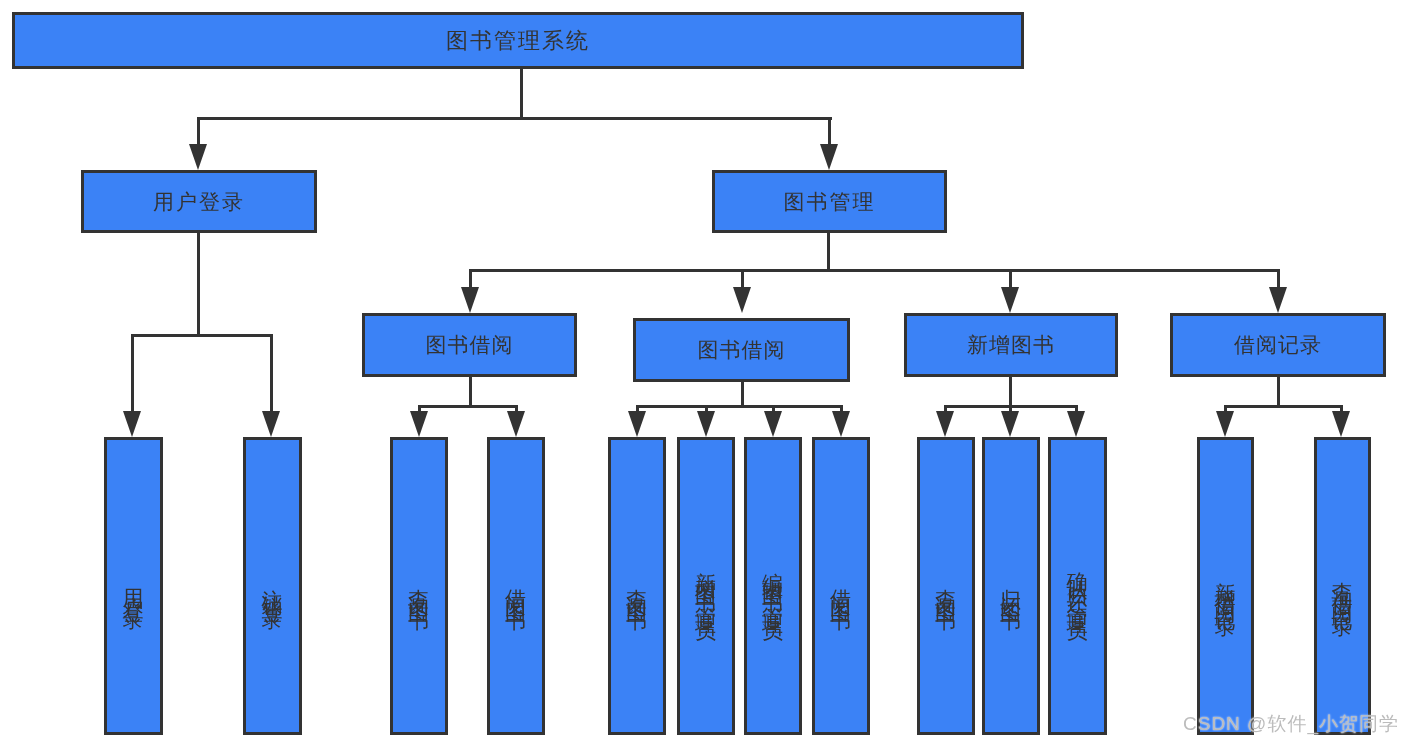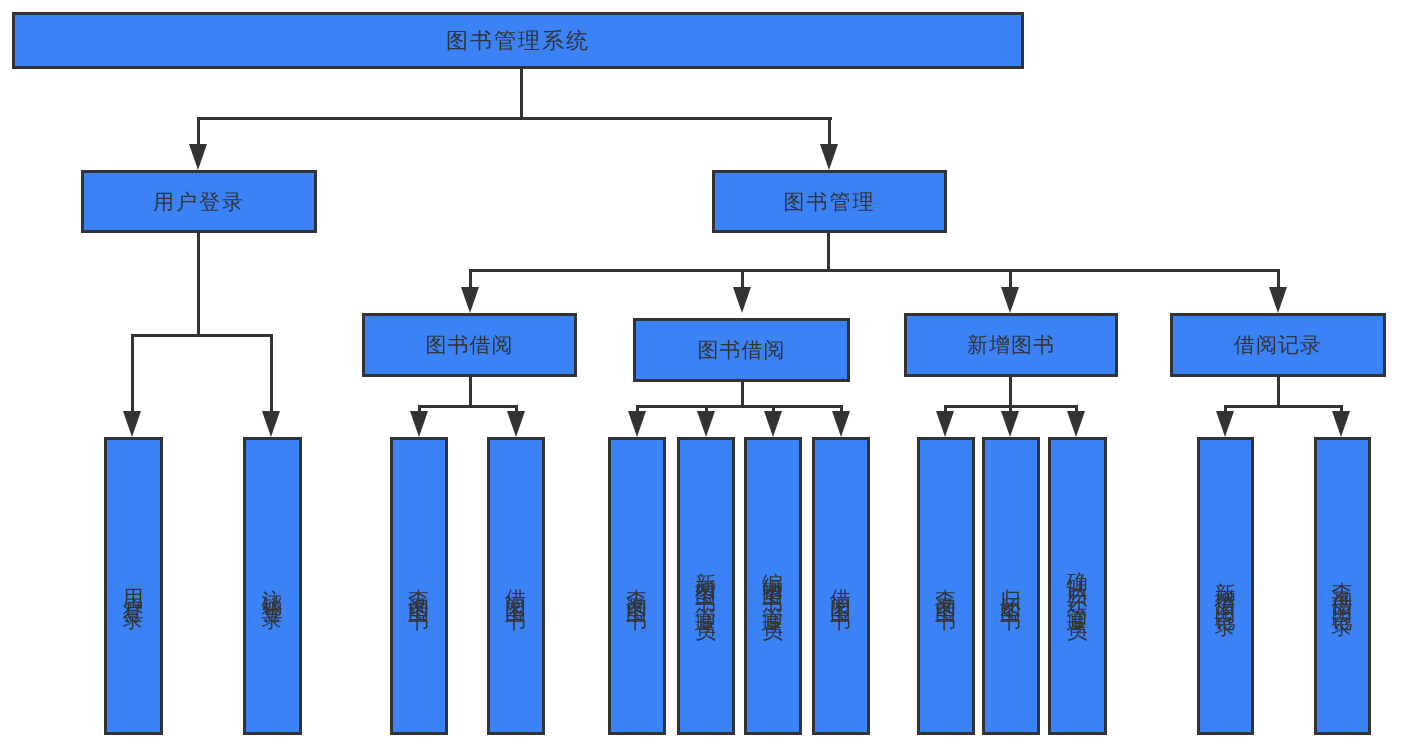--- a/index.html
+++ b/index.html
@@ -137,14 +137,15 @@
     <span class="vtext">确认归还（管理员）</span>
     </div>
 
   <div class="box vbox" style="left:1197px;top:437px;width:57px;height:298px">
     <span class="vtext">新增借阅记录</span>
     </div>
   <div class="box vbox" style="left:1314px;top:437px;width:57px;height:298px">
     <span class="vtext">查询借阅记录</span>
     </div>
 
+  <div class="watermark">CSDN @软件_小贺同学</div>
 
 </div>
 
 </body></html>

